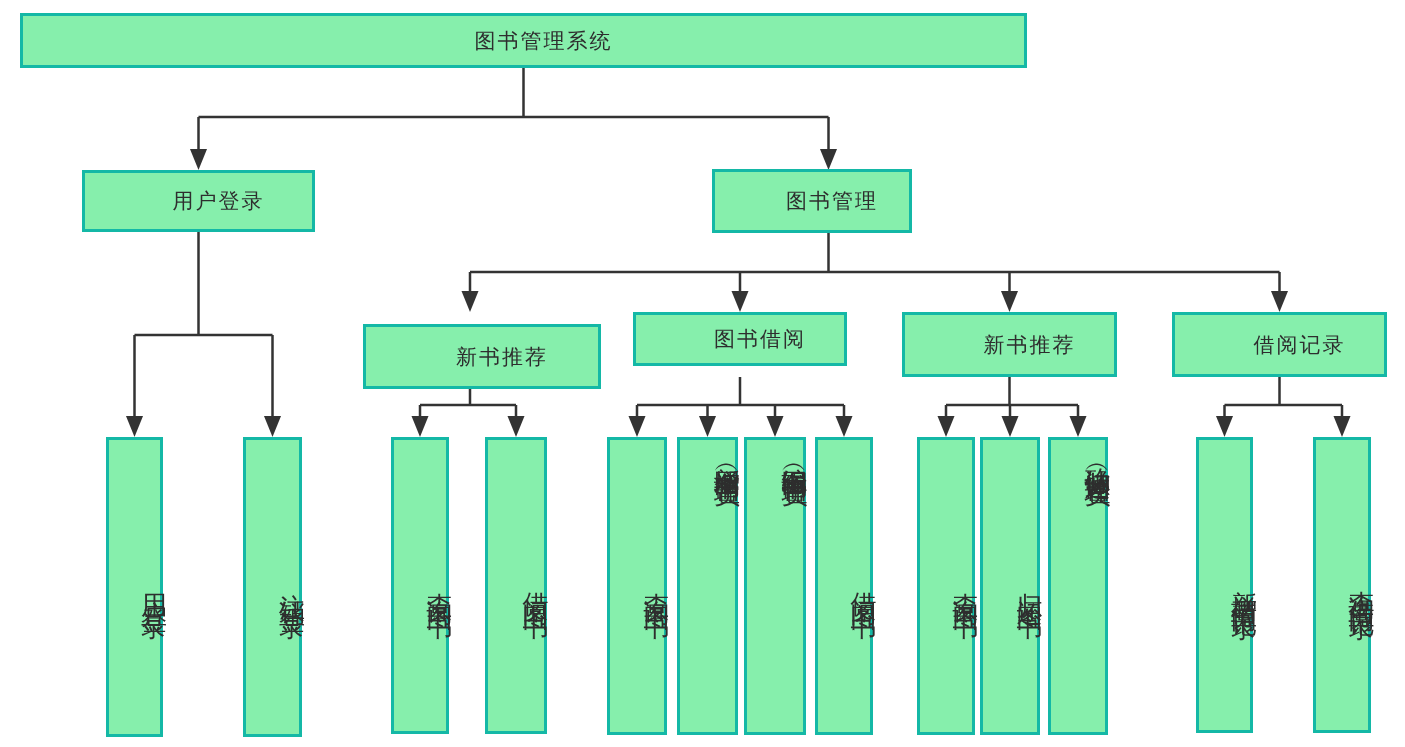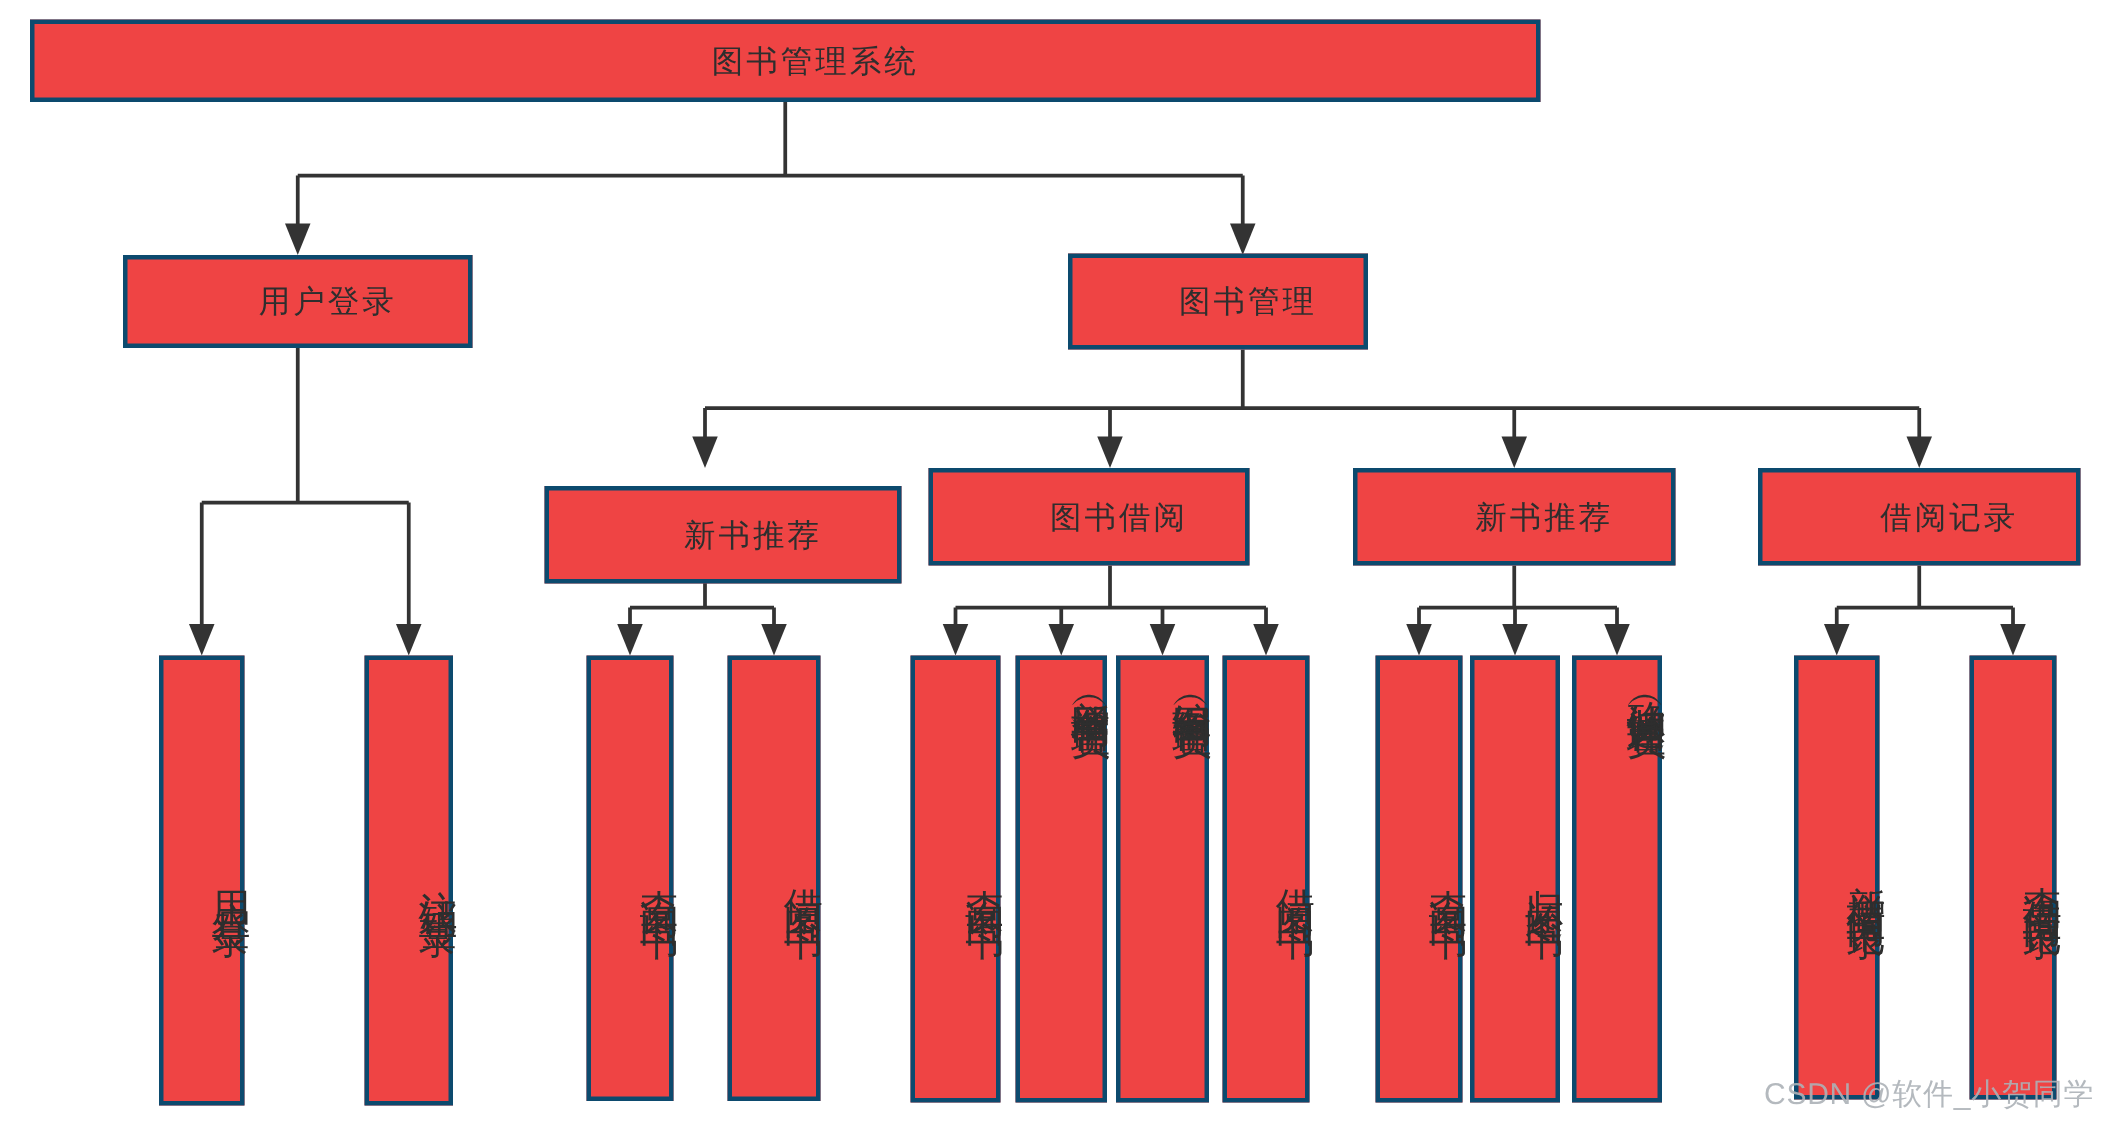--- a/index.html
+++ b/index.html
@@ -21,22 +21,22 @@
     stroke-width: 2.5;
     fill: none;
   }
   #connector-layer polygon {
     fill: #333333;
     stroke: none;
   }
   .node {
     position: absolute;
     box-sizing: border-box;
-    background: #ef4444;
-    border: 3px solid #0c4a6e;
+    background: #86efac;
+    border: 3px solid #14b8a6;
     color: #2e2e2e;
     display: flex;
     align-items: center;
     justify-content: center;
     text-align: center;
     padding-left: 40px;
   }
   .h-node {
     font-size: 21px;
     letter-spacing: 2px;
@@ -92,31 +92,30 @@
       <polygon points="1069.5,416 1086.5,416 1078,437"></polygon>
       <path d="M 1279.5 377 L 1279.5 405 M 1224.5 405 L 1342 405 M 1224.5 405 L 1224.5 421 M 1342 405 L 1342 421"></path>
       <polygon points="1216,416 1233,416 1224.5,437"></polygon>
       <polygon points="1333.5,416 1350.5,416 1342,437"></polygon>
     </svg>
   <div id="node-layer">
       <div class="node h-node" style="left: 20px; top: 13px; width: 1007px; height: 55px;">图书管理系统</div>
       <div class="node h-node" style="left: 82px; top: 170px; width: 233px; height: 62px;">用户登录</div>
       <div class="node h-node" style="left: 712px; top: 169px; width: 200px; height: 64px;">图书管理</div>
       <div class="node h-node" style="left: 363px; top: 324px; width: 238px; height: 65px;">新书推荐</div>
-      <div class="node h-node" style="left: 619px; top: 312px; width: 214px; height: 65px;">图书借阅</div>
+      <div class="node h-node" style="left: 633px; top: 312px; width: 214px; height: 54px;">图书借阅</div>
       <div class="node h-node" style="left: 902px; top: 312px; width: 215px; height: 65px;">新书推荐</div>
       <div class="node h-node" style="left: 1172px; top: 312px; width: 215px; height: 65px;">借阅记录</div>
       <div class="node v-node short" style="left: 106px; top: 437px; width: 57px; height: 300px;">用户登录</div>
       <div class="node v-node short" style="left: 243px; top: 437px; width: 59px; height: 300px;">注销登录</div>
       <div class="node v-node short" style="left: 391px; top: 437px; width: 58px; height: 297px;">查询图书</div>
       <div class="node v-node short" style="left: 485px; top: 437px; width: 62px; height: 297px;">借阅图书</div>
       <div class="node v-node short" style="left: 607px; top: 437px; width: 60px; height: 298px;">查询图书</div>
       <div class="node v-node long" style="left: 677px; top: 437px; width: 61px; height: 298px;">新增图书（管理员）</div>
       <div class="node v-node long" style="left: 744px; top: 437px; width: 62px; height: 298px;">编辑图书（管理员）</div>
       <div class="node v-node short" style="left: 815px; top: 437px; width: 58px; height: 298px;">借阅图书</div>
       <div class="node v-node short" style="left: 917px; top: 437px; width: 58px; height: 298px;">查询图书</div>
       <div class="node v-node short" style="left: 980px; top: 437px; width: 60px; height: 298px;">归还图书</div>
       <div class="node v-node long" style="left: 1048px; top: 437px; width: 60px; height: 298px;">确认归还（管理员）</div>
       <div class="node v-node medium" style="left: 1196px; top: 437px; width: 57px; height: 296px;">新增借阅记录</div>
       <div class="node v-node medium" style="left: 1313px; top: 437px; width: 58px; height: 296px;">查询借阅记录</div>
     </div>
-  <div class="watermark">CSDN @软件_小贺同学</div>
 </div>
 
 </body></html>

